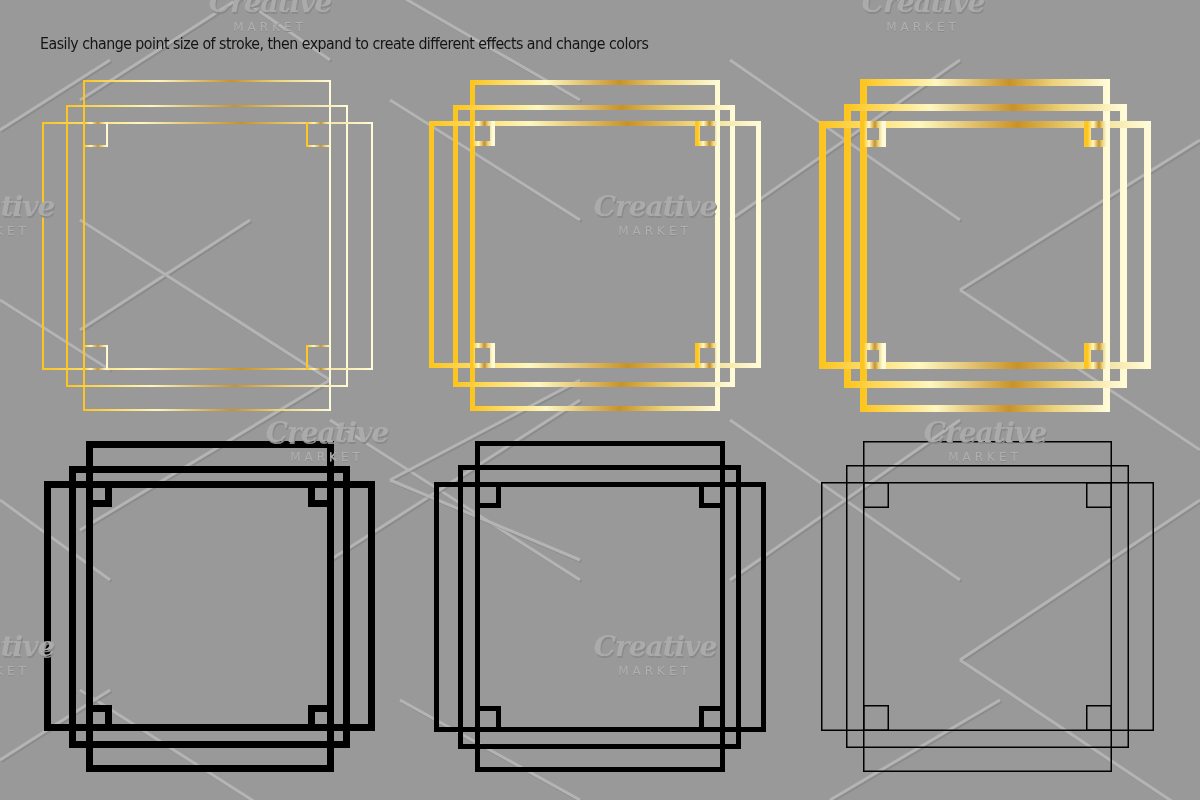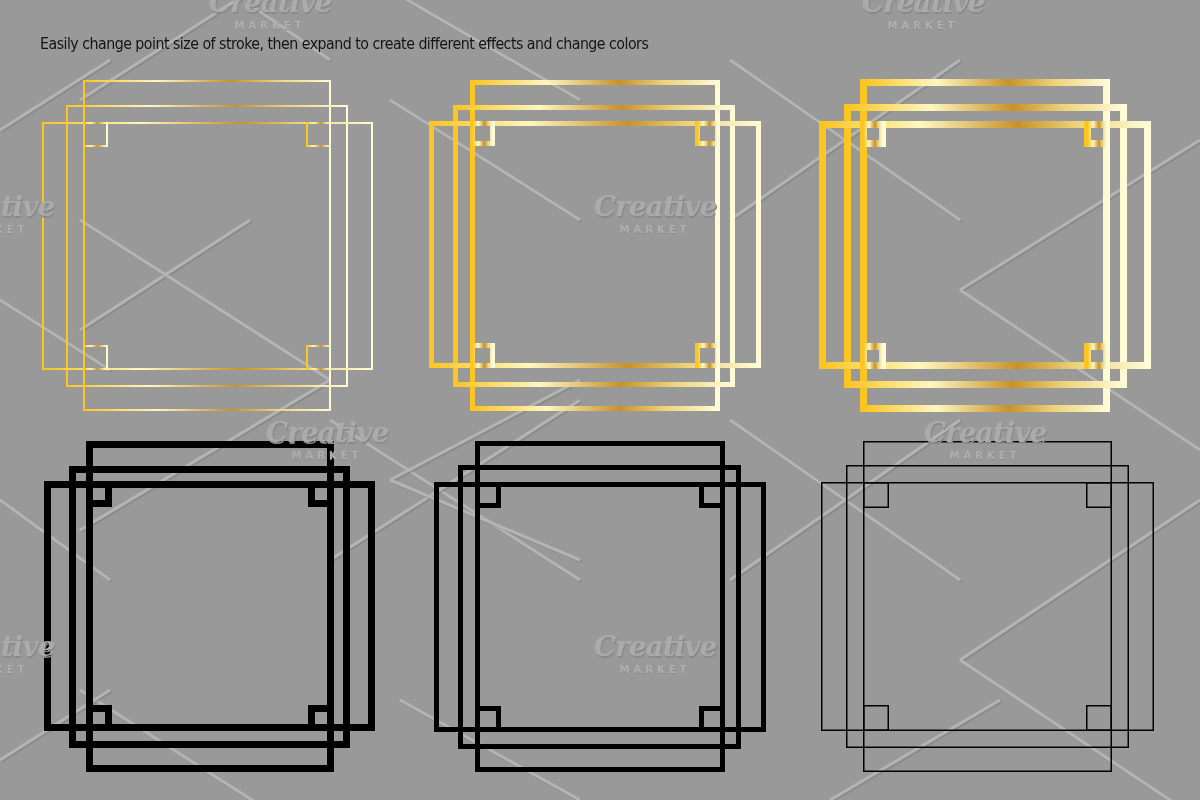--- a/index.html
+++ b/index.html
@@ -21,22 +21,22 @@
   .wm { position: absolute; width: 130px; text-align: center; pointer-events: none; }
   .wm-script {
     display: block;
     font-family: "DejaVu Serif", serif; font-style: italic; font-weight: bold;
     font-size: 28px; line-height: 30px; color: #ababab;
     text-shadow: 1px 2px 0 #8a8a8a;
     letter-spacing: -1px;
   }
   .wm-sub {
     display: block;
-    font-family: "DejaVu Sans", sans-serif; font-weight: bold;
-    font-size: 10px; letter-spacing: 4px; color: #b0b0b0;
+    font-family: "DejaVu Sans", sans-serif; font-weight: normal;
+    font-size: 12px; letter-spacing: 4px; color: #b0b0b0;
     text-shadow: 0 1px 0 #8a8a8a;
     margin-top: 2px;
   }
 </style>
 </head>
 <body>
 
 <svg id="canvas" width="1200" height="800" viewBox="0 0 1200 800" xmlns="http://www.w3.org/2000/svg">
   <defs>
     <linearGradient id="goldGrad" gradientUnits="objectBoundingBox" x1="0" y1="0" x2="1" y2="0">

